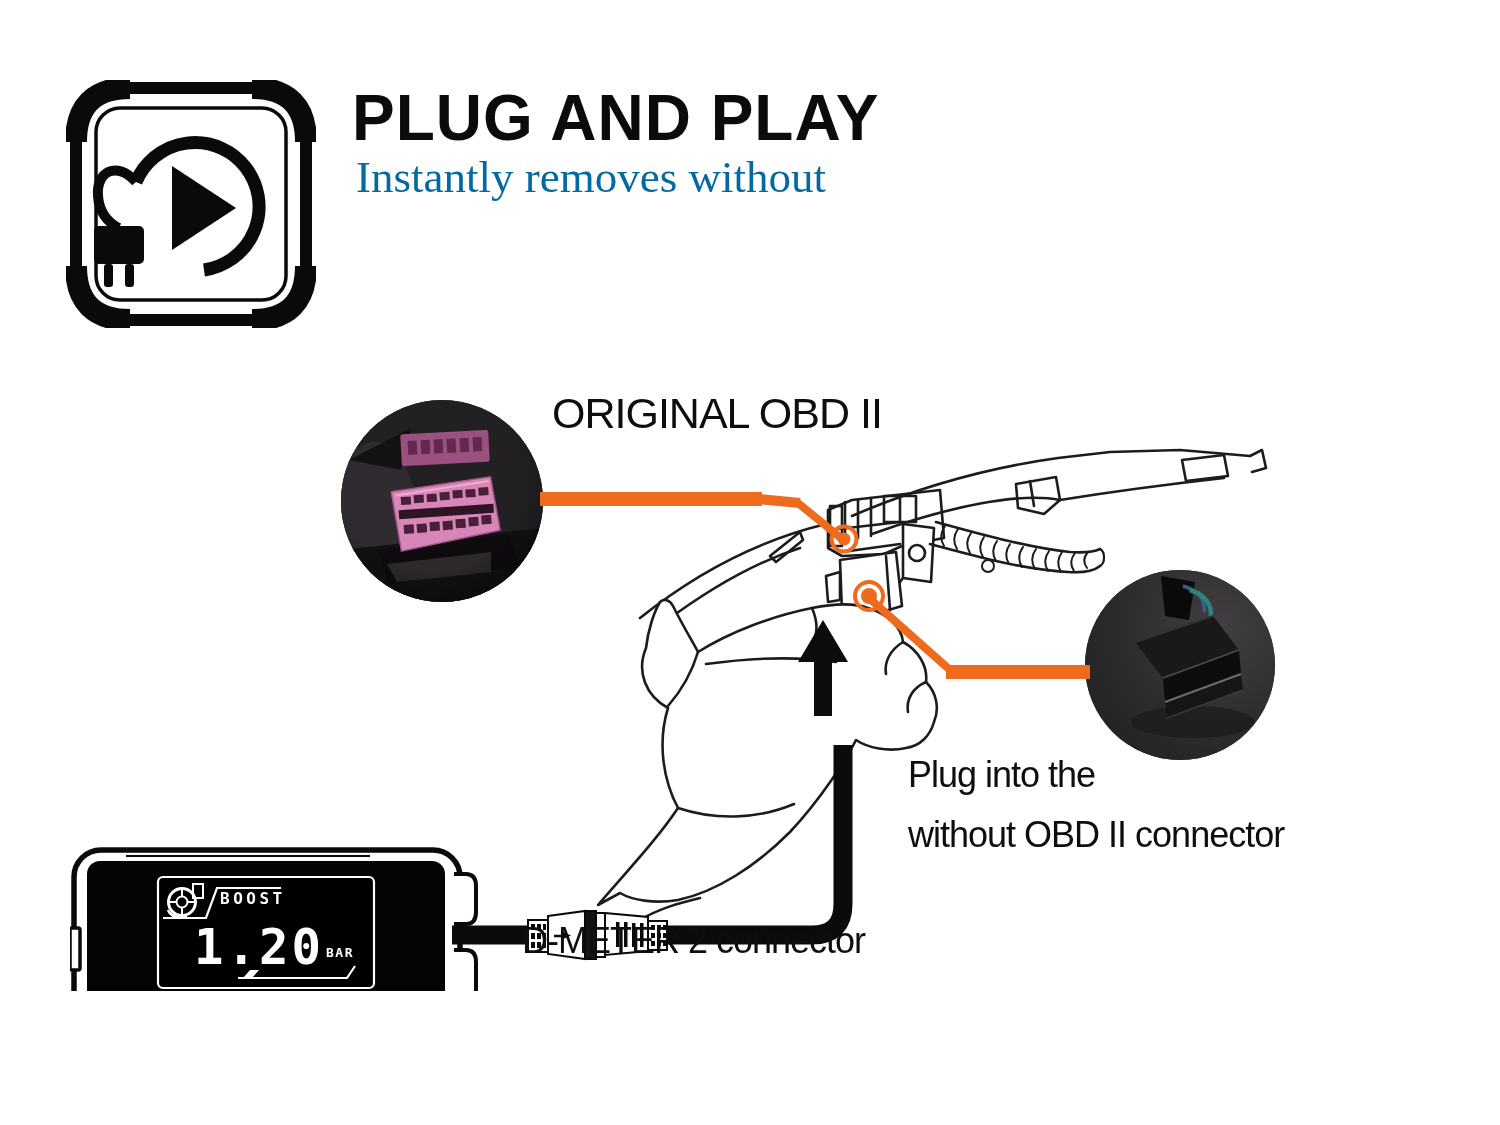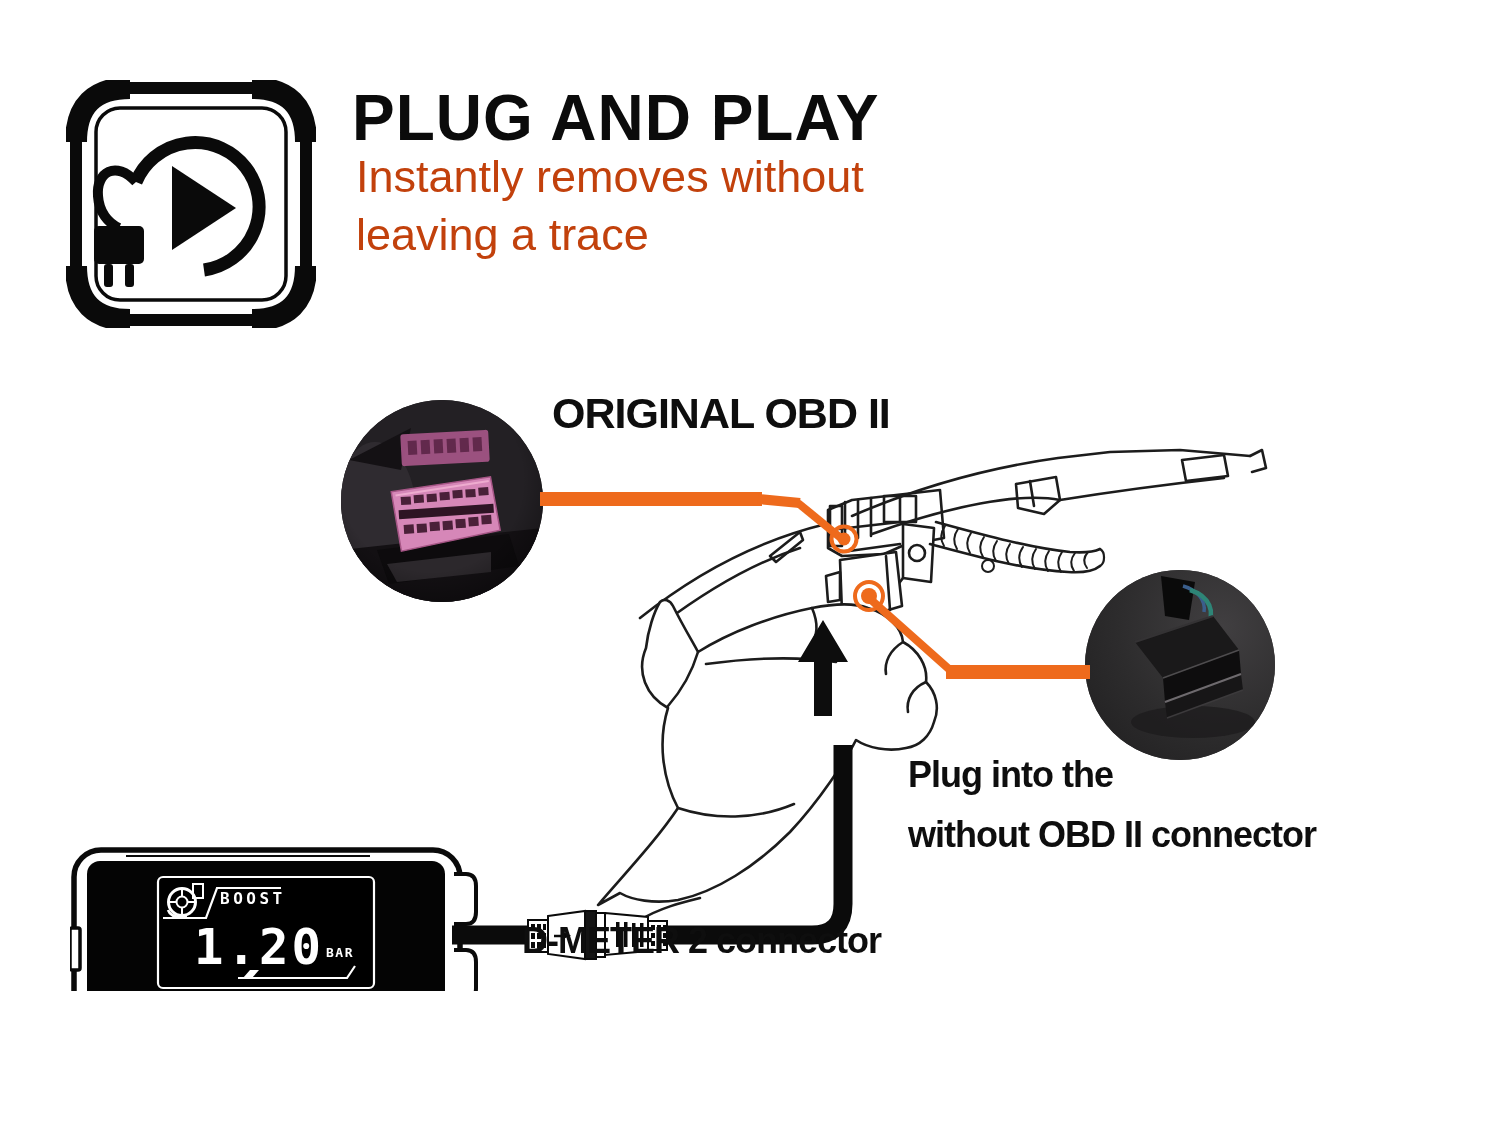--- a/index.html
+++ b/index.html
@@ -1,23 +1,23 @@
 <!DOCTYPE html>
 <html><head>
 <meta charset="utf-8">
 <style>
   html,body{margin:0;padding:0;background:#ffffff;}
   #canvas{position:relative;width:1500px;height:991px;background:#fff;overflow:hidden;
           font-family:"Liberation Sans",sans-serif;color:#111;}
   .abs{position:absolute;}
   
   #title{left:352px;top:86px;font-size:64px;font-weight:bold;letter-spacing:1px;line-height:1;color:#0b0b0b;}
-  #subtitle{left:356px;top:148px;font-size:45px;font-weight:400;line-height:58px;color:#c2410c;}
+  #subtitle{left:356px;top:148px;font-size:45px;font-weight:400;line-height:58px;color:#0369a1;font-family:Liberation Serif, serif;}
   
-  .callout{font-weight:bold;color:#0e0e0e;letter-spacing:-1px;}
+  .callout{font-weight:normal;color:#0e0e0e;letter-spacing:-1px;}
   #obd-label{left:552px;top:382px;font-size:43px;line-height:62px;}
   #plug-label{left:908px;top:745px;font-size:36px;line-height:60px;}
   #displayer-label{left:86px;top:764px;font-size:46px;}
   #connector-label{left:522px;top:920px;font-size:36px;}
   
   .photo{border-radius:50%;overflow:hidden;}
   #photo1{left:341px;top:400px;width:202px;height:202px;background:#1c191c;}
   #photo2{left:1085px;top:570px;width:190px;height:190px;background:#2a292a;}
   svg{display:block;}
   #overlay{left:0;top:0;pointer-events:none;}
@@ -42,21 +42,20 @@
       <rect x="28" y="146" width="50" height="38" rx="5"></rect>
       <rect x="38" y="184" width="9" height="23" rx="3"></rect>
       <rect x="59" y="184" width="9" height="23" rx="3"></rect>
       <polygon points="106,86 170,128 106,170"></polygon>
     </g>
   </svg>
 
   <div class="abs" id="title">PLUG AND PLAY</div>
   <div class="abs" id="subtitle">
     <div>Instantly removes without</div>
-    <div>leaving a trace</div>
   </div>
 
   <div class="abs photo" id="photo1">
     <svg width="202" height="202" viewBox="0 0 202 202">
       <defs>
         <radialGradient id="vig1" cx="45%" cy="40%" r="75%">
           <stop offset="60%" stop-color="#000" stop-opacity="0"></stop>
           <stop offset="100%" stop-color="#000" stop-opacity="0.55"></stop>
         </radialGradient>
       </defs>

